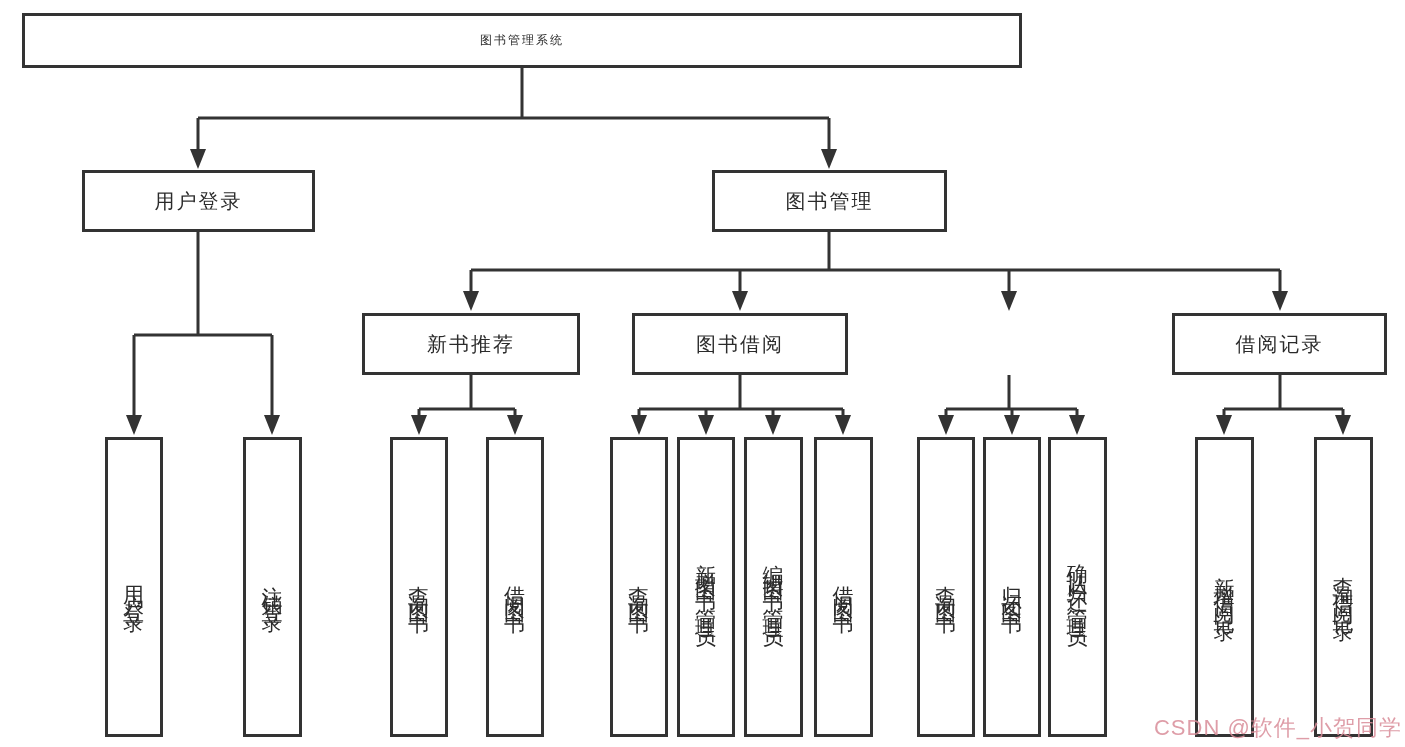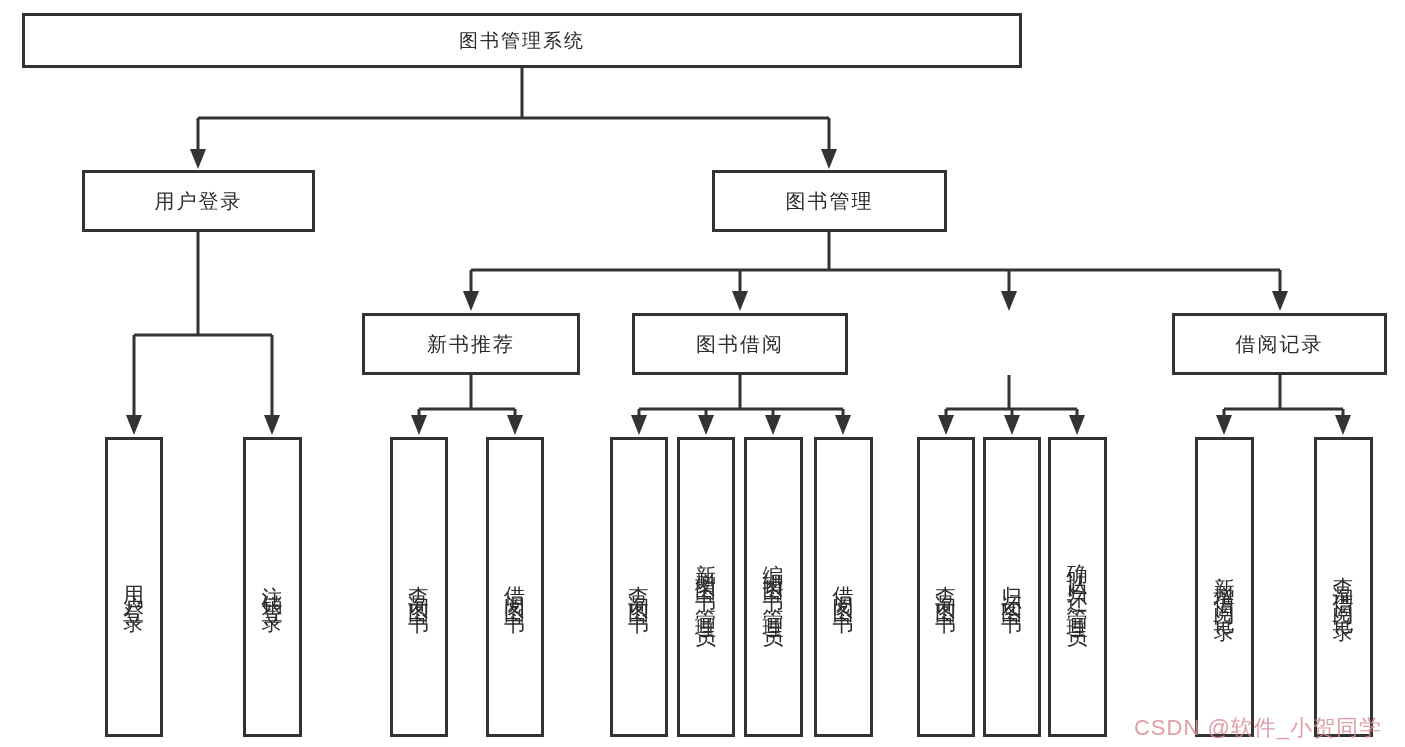--- a/index.html
+++ b/index.html
@@ -6,21 +6,21 @@
   .canvas{
     position:relative;width:1405px;height:747px;background:#ffffff;
     font-family:"Liberation Sans",sans-serif;color:#2b2b2b;overflow:hidden;
   }
   .connectors{position:absolute;left:0;top:0;width:1405px;height:747px;}
   .box{
     position:absolute;box-sizing:border-box;border:3px solid #333333;background:#ffffff;
     display:flex;align-items:center;justify-content:center;text-align:center;
   }
   .hlabel{font-size:20px;letter-spacing:2px;white-space:nowrap;}
-  .root-label{font-size:19px;letter-spacing:2px;}
+  .root-label{font-size:12px;letter-spacing:2px;}
   .vbox .vtext{
     writing-mode:vertical-rl;text-orientation:mixed;
     font-size:21px;letter-spacing:9px;line-height:1;white-space:nowrap;
   }
   
   #n-root{left:22px;top:13px;width:1000px;height:55px;}
   #n-user-login{left:82px;top:170px;width:233px;height:62px;}
   #n-book-mgmt{left:712px;top:170px;width:235px;height:62px;}
   #n-new-rec{left:362px;top:313px;width:218px;height:62px;}
   #n-borrow{left:632px;top:313px;width:216px;height:62px;justify-content:center;}
@@ -35,21 +35,21 @@
   #l-bb-query{left:610px;width:58px;}
   #l-bb-add{left:677px;width:58px;}
   #l-bb-edit{left:744px;width:59px;}
   #l-bb-borrow{left:814px;width:59px;}
   #l-cb-query{left:917px;width:58px;}
   #l-cb-return{left:983px;width:58px;}
   #l-cb-confirm{left:1048px;width:59px;}
   #l-br-add{left:1195px;width:59px;}
   #l-br-query{left:1314px;width:59px;}
   .watermark{
-    position:absolute;right:23px;bottom:4px;font-size:22px;letter-spacing:1px;
+    position:absolute;right:3px;bottom:4px;font-size:22px;letter-spacing:1px;
     color:#d98d99;opacity:0.85;white-space:nowrap;
   }
 </style>
 </head>
 <body>
 
 <div class="canvas">
 
   <svg class="connectors" viewBox="0 0 1405 747" xmlns="http://www.w3.org/2000/svg">
     <g stroke="#333333" stroke-width="3" fill="none">

